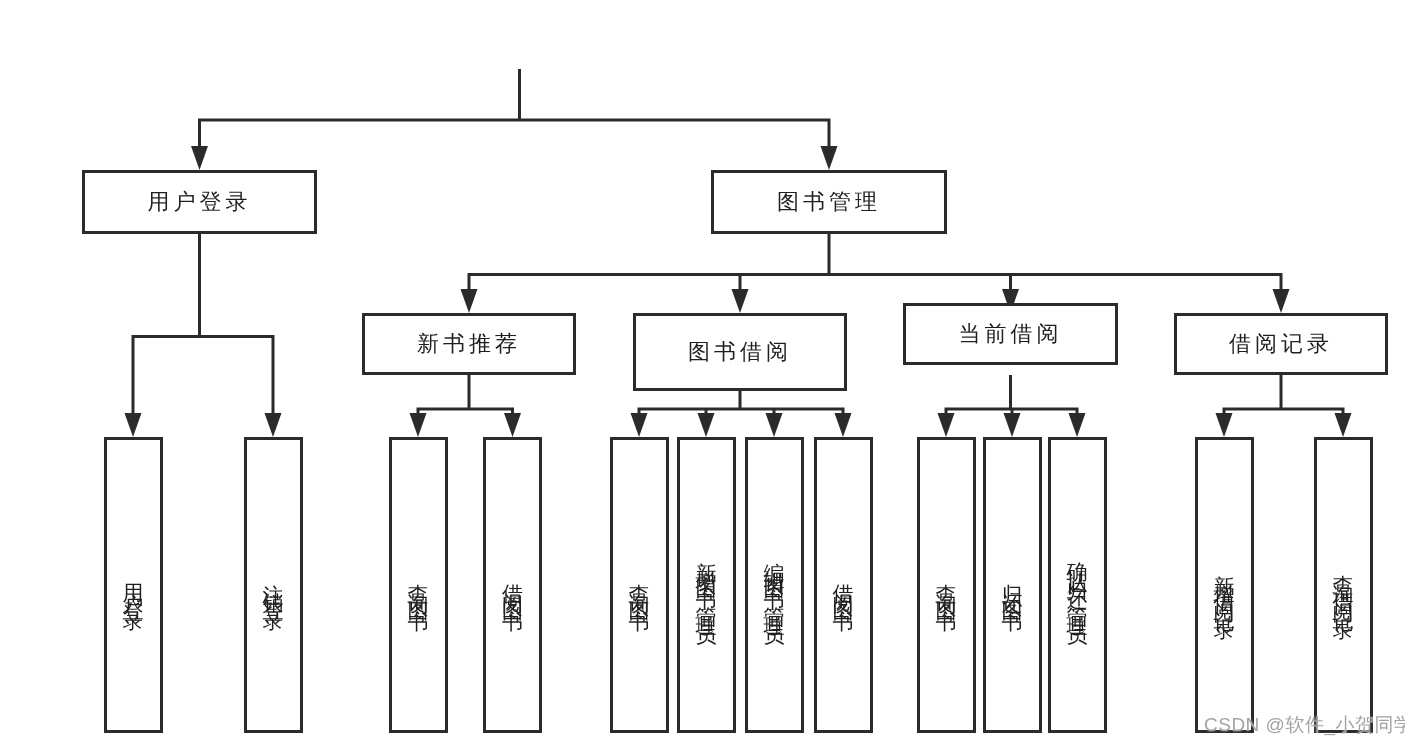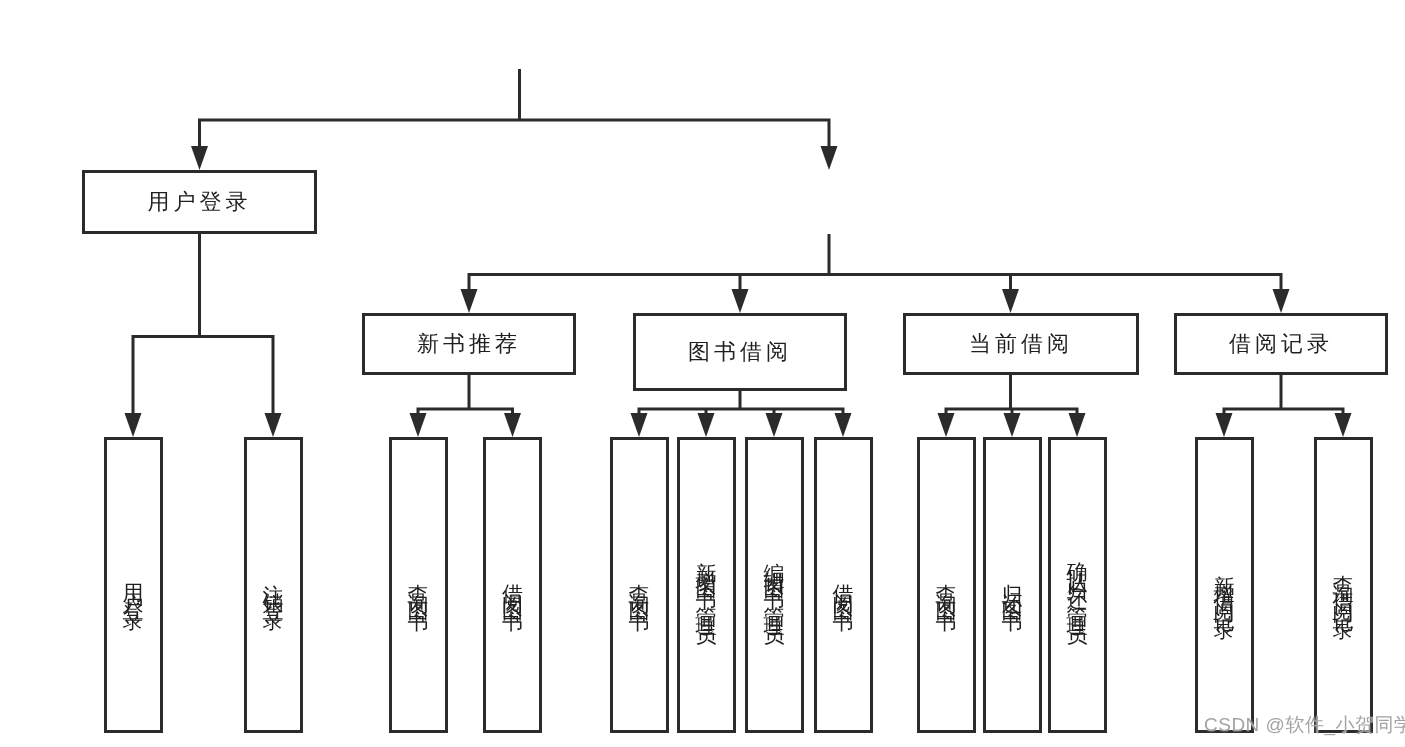--- a/index.html
+++ b/index.html
@@ -98,24 +98,25 @@
       <polygon points="937.5,413 954.5,413 946,437"></polygon>
       <polygon points="1003.5,413 1020.5,413 1012,437"></polygon>
       <polygon points="1068.5,413 1085.5,413 1077,437"></polygon>
       <polygon points="1215.5,413 1232.5,413 1224,437"></polygon>
       <polygon points="1334.5,413 1351.5,413 1343,437"></polygon>
     </g>
   </svg>
 
 
   <div class="node" style="left:82px;top:170px;width:235px;height:64px">用户登录</div>
+  <div class="node" style="left:711px;top:170px;width:236px;height:64px">图书管理</div>
 
   <div class="node" style="left:362px;top:313px;width:214px;height:62px">新书推荐</div>
   <div class="node" style="left:633px;top:313px;width:214px;height:78px">图书借阅</div>
-  <div class="node" style="left:903px;top:313px;width:236px;height:62px">当前借阅</div>
+  <div class="node" style="left:903px;top:303px;width:215px;height:62px">当前借阅</div>
   <div class="node" style="left:1174px;top:313px;width:214px;height:62px">借阅记录</div>
 
   <div class="vnode" style="left:103.5px">用户登录</div>
   <div class="vnode" style="left:243.5px">注销登录</div>
   <div class="vnode" style="left:388.5px">查询图书</div>
   <div class="vnode" style="left:483px">借阅图书</div>
   <div class="vnode" style="left:609.5px">查询图书</div>
   <div class="vnode" style="left:676.5px">新增图书（管理员）</div>
   <div class="vnode" style="left:744.5px">编辑图书（管理员）</div>
   <div class="vnode" style="left:813.5px">借阅图书</div>

